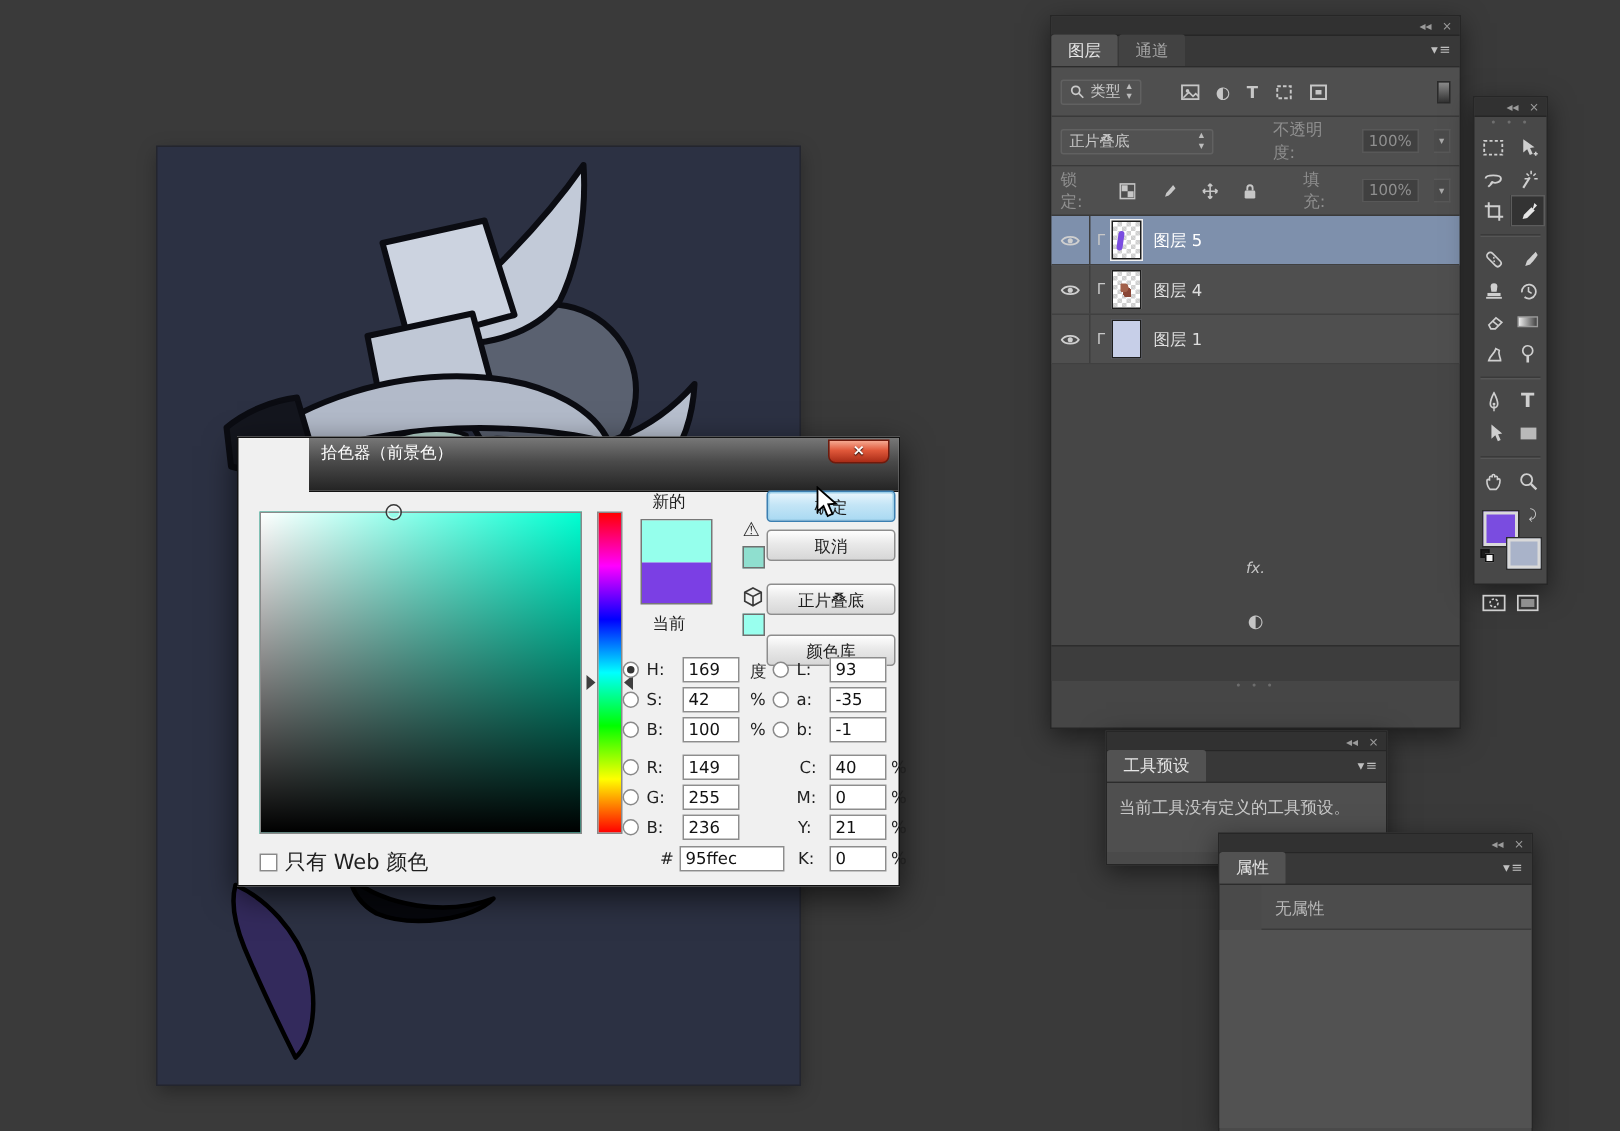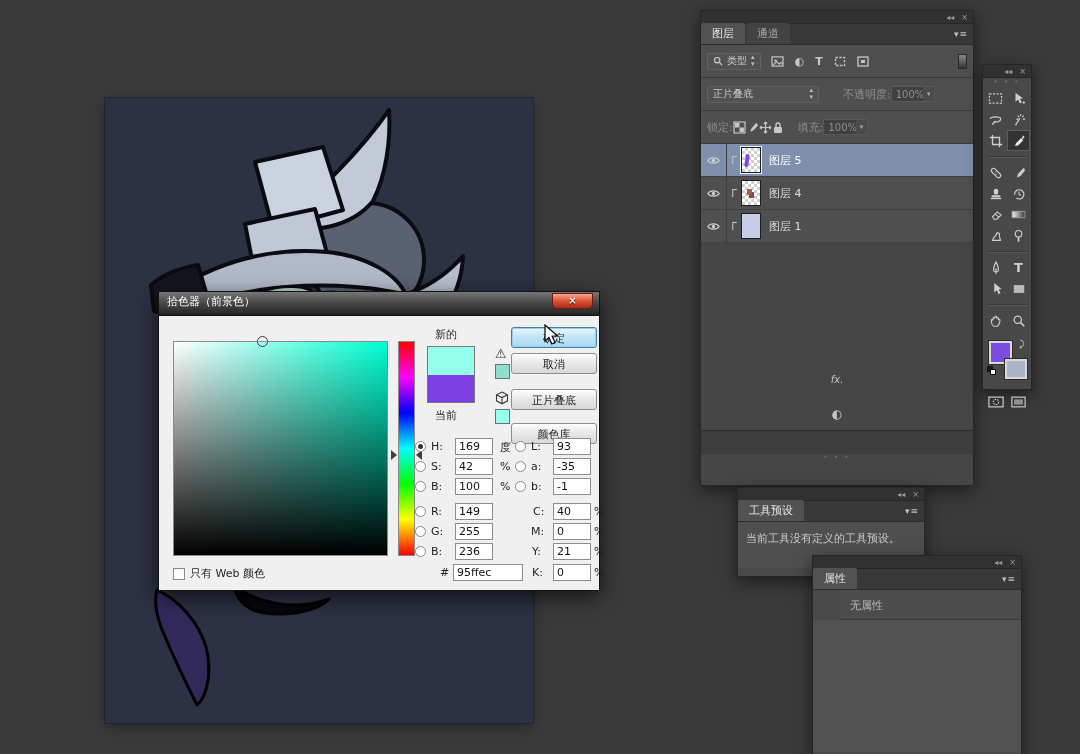--- a/index.html
+++ b/index.html
@@ -13,21 +13,21 @@
   .panel{position:absolute;background:#4a4a4a;border:1px solid #262626;box-shadow:0 5px 16px rgba(0,0,0,.5);}
   .chrome{height:13px;background:#313131;display:flex;justify-content:flex-end;align-items:center;gap:7px;padding:0 5px;color:#9b9b9b;font-size:8px;line-height:13px;border-bottom:1px solid #262626;}
   .chrome .glyph{cursor:default;}
   .tabbar{height:21px;background:#383838;display:flex;align-items:flex-end;position:relative;border-bottom:1px solid #2c2c2c;}
   .tab{padding:3px 11px 3px;font-size:11px;color:#a5a5a5;background:#424242;margin-right:1px;border-radius:2px 2px 0 0;}
   .tab.active{background:#525252;color:#e6e6e6;}
   .panel-menu{position:absolute;right:5px;top:5px;color:#c0c0c0;font-size:9px;letter-spacing:1px;}
 
   
   #layers-panel{left:700px;top:10px;width:274px;height:476px;background:#464646;}
-  .lp-row{position:relative;height:24px;background:#4f4f4f;border-bottom:1px solid #3a3a3a;display:flex;align-items:center;padding:16px 6px;gap:0;color:#c9c9c9;font-size:11px;}
+  .lp-row{position:relative;height:24px;background:#4f4f4f;border-bottom:1px solid #3a3a3a;display:flex;align-items:center;padding:16px 6px;gap:16px;color:#c9c9c9;font-size:11px;}
   .pill{display:inline-flex;align-items:center;gap:4px;background:#525252;border:1px solid #616161;border-radius:2px;height:17px;padding:0 5px;color:#c9c9c9;font-size:10px;}
   .ddarrow{display:inline-block;font-size:7px;color:#bdbdbd;line-height:7px;}
   .valbox{display:inline-flex;align-items:center;height:16px;background:#404040;border:1px solid #585858;padding:0 4px;color:#8f8f8f;font-size:10px;}
   .valbtn{display:inline-flex;align-items:center;justify-content:center;width:12px;height:16px;background:#4b4b4b;border:1px solid #585858;border-left:none;color:#a9a9a9;font-size:7px;}
   .dim{color:#8f8f8f;}
   .ficons{display:flex;align-items:center;gap:11px;margin-left:10px;color:#c7c7c7;}
   .layer-row{position:relative;height:33px;background:#4f4f4f;border-bottom:1px solid #404040;display:flex;align-items:center;color:#dedede;font-size:11px;}
   .layer-row.selected{background:#7e90ac;color:#fff;}
   .eye-cell{width:26px;height:100%;display:flex;align-items:center;justify-content:center;border-right:1px solid #3e3e3e;flex:0 0 auto;}
   .clip{width:14px;text-align:center;color:#c7c7c7;font-size:10px;flex:0 0 auto;}
@@ -57,41 +57,41 @@
 
   
   #presets-panel{left:737px;top:487px;width:188px;height:90px;}
   #presets-body{padding:9px 8px;color:#c9c9c9;font-size:11px;background:#4f4f4f;height:46px;}
   #props-panel{left:812px;top:555px;width:210px;height:200px;}
   #props-empty{padding:8px 9px;color:#b9b9b9;font-size:11px;background:#4c4c4c;border-bottom:1px solid #3a3a3a;height:30px;margin-left:28px;}
   #props-rest{background:#525252;height:132px;}
 
   
   #dialog{position:absolute;left:158px;top:291px;width:442px;height:300px;background:#f0f0f0;border:1px solid #121212;box-shadow:0 6px 20px rgba(0,0,0,.65),0 0 0 1px rgba(255,255,255,.12) inset;z-index:10;}
-  #dlg-title{height:24px;background:linear-gradient(#777 0%,#4a4a4a 45%,#242424 100%);color:#fff;font-size:11px;line-height:20px;padding-left:8px;border-bottom:1px solid #111;}
+  #dlg-title{height:36px;background:linear-gradient(#777 0%,#4a4a4a 45%,#242424 100%);color:#fff;font-size:11px;line-height:20px;padding-left:8px;border-bottom:1px solid #111;margin-left:47px;}
   #dlg-close{position:absolute;top:1px;right:6px;width:41px;height:16px;background:linear-gradient(#f5a890 0%,#e0583a 45%,#a92c17 100%);border:1px solid #701a0c;border-radius:0 0 5px 5px;color:#fff;text-align:center;font-size:10px;line-height:14px;font-weight:bold;text-shadow:0 1px 1px #000;}
   #sb-field{position:absolute;left:14px;top:49px;width:215px;height:215px;border:1px solid #8a8a8a;background:linear-gradient(to bottom,rgba(0,0,0,0),#000),linear-gradient(to right,#fff,rgba(255,255,255,0)),#00ffd2;}
   #sb-marker{position:absolute;left:calc(42% - 6px);top:-6px;width:11px;height:11px;border:1px solid #3a3a3a;border-radius:50%;box-shadow:0 0 0 1px rgba(255,255,255,.5) inset;}
   #hue-bar{position:absolute;left:239px;top:49px;width:17px;height:215px;border:1px solid #8a8a8a;background:linear-gradient(to bottom,#f00 0%,#f0f 16.6%,#00f 33.3%,#0ff 50%,#0f0 66.6%,#ff0 83.3%,#f00 100%);}
   .hue-arrow{position:absolute;width:0;height:0;border-top:5px solid transparent;border-bottom:5px solid transparent;}
   #hue-left{left:-8px;top:108px;border-left:6px solid #3f3f3f;}
   #hue-right{right:-8px;top:108px;border-right:6px solid #3f3f3f;}
   .dlg-label{position:absolute;font-size:11px;color:#1f1f1f;}
   #swatch-new-cur{position:absolute;left:268px;top:54px;width:48px;height:57px;border:1px solid #777;}
   #swatch-new{height:50%;}
   #swatch-cur{height:50%;}
   #gamut-tri{position:absolute;left:336px;top:55px;font-size:13px;color:#2c2c2c;line-height:13px;}
   .mini-chip{position:absolute;left:336px;width:15px;height:15px;border:1px solid #6f6f6f;}
   .dlg-btn{position:absolute;left:352px;width:86px;height:21px;background:linear-gradient(#fefefe,#e9e9e9 45%,#d7d7d7);border:1px solid #8d8d8d;border-radius:3px;font-size:11px;color:#1c1c1c;text-align:center;line-height:19px;}
   .dlg-btn.default{background:linear-gradient(#eaf6fd,#c4e5f6 45%,#a9d9f2);border-color:#3c7fb1;box-shadow:0 0 0 1px #9ed0ea inset;}
   .radio{position:absolute;width:11px;height:11px;border:1px solid #8a8a8a;border-radius:50%;background:#fff;}
   .radio.checked::after{content:"";position:absolute;left:2px;top:2px;width:5px;height:5px;border-radius:50%;background:#333;}
   .num{position:absolute;width:38px;height:17px;background:#fff;border:1px solid #8d8d8d;font-size:11px;color:#111;padding:0 3px;}
   #hex-input{position:absolute;left:294px;top:272px;width:70px;height:17px;background:#fff;border:1px solid #8d8d8d;font-size:11px;color:#111;padding:0 3px;}
-  #webonly{position:absolute;left:14px;top:274px;display:flex;align-items:center;gap:5px;font-size:11px;color:#1f1f1f;}
+  #webonly{position:absolute;left:14px;top:274px;display:flex;align-items:center;gap:5px;font-size:14px;color:#1f1f1f;}
   #webonly .cb{width:12px;height:12px;background:#fff;border:1px solid #8a8a8a;}
 
   #cursor{position:absolute;left:544px;top:324px;z-index:30;}
 
   svg.icon{display:block;}
 </style>
 </head>
 <body>
 
 <div id="stage">

